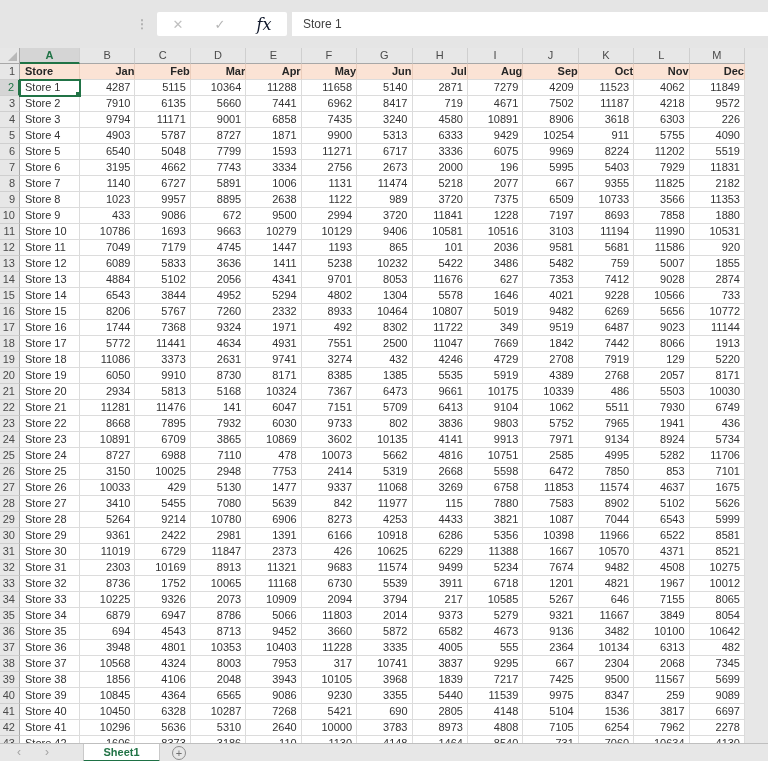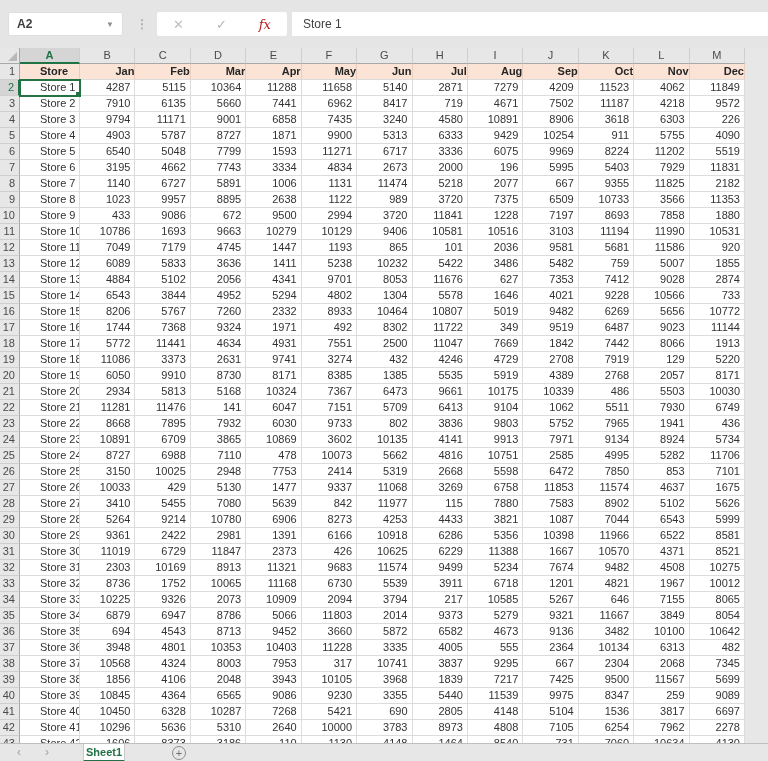--- a/index.html
+++ b/index.html
@@ -23,21 +23,21 @@
     display: flex; align-items: center; justify-content: center;
     color: #ABABAB; font-size: 12px; font-weight: bold;
   }
   .fbtns {
     position: absolute; left: 157px; top: 12px; width: 130px; height: 24px;
     background: #fff; border-radius: 2px;
     display: flex; align-items: center; justify-content: space-around;
   }
   .btn-cancel { color: #C0C0C0; font-size: 13px; }
   .btn-enter { color: #B5B5B5; font-size: 13px; }
-  .btn-fx { font-family: "DejaVu Serif", serif; font-style: italic; color: #b91c1c; font-size: 13px; }
+  .btn-fx { font-family: "DejaVu Serif", serif; font-style: italic; color: #0f172a; font-size: 16px; }
   .fbar {
     position: absolute; left: 292px; top: 12px; width: 476px; height: 24px;
     background: #fff; display: flex; align-items: center;
     padding: 0 11px; font-size: 12px; color: #3F3F3F;
   }
   
   .grid {
     position: absolute; top: 48px; left: 0; width: 745px; height: 696px;
     overflow: hidden;
     display: grid;
@@ -57,60 +57,56 @@
   .rh {
     background: #E7E7E7; border-right: 1px solid #A8A8A8; border-bottom: 1px solid #CFCFCF;
     font-size: 11px; color: #4A4A4A; line-height: 15px; text-align: right; padding-right: 4px;
   }
   .rh.sel { background: #D5D5D5; color: #217346; border-right: 2px solid #217346; }
   .cell {
     background: #fff; border-right: 1px solid #DCDCDC; border-bottom: 1px solid #DCDCDC;
     font-size: 11px; color: #333; line-height: 15px; overflow: hidden; white-space: nowrap;
   }
   .cell.num { text-align: right; padding-right: 4px; }
-  .cell.txt { text-align: left; padding-left: 20px; }
+  .cell.txt { text-align: left; padding-left: 5px; }
   .cell.hdr { background: #FBE3D5; font-weight: bold; color: #262626; border-right: 1px solid #EACDBC; }
   .cell.hdr.month { text-align: right; padding: 0; }
   .cell.selected { outline: 2px solid #217346; outline-offset: -1px; position: relative; z-index: 2; }
   .cell.selected .fillhandle {
     position: absolute; right: -1px; bottom: -1px; width: 5px; height: 5px;
     background: #217346; border: 1px solid #fff;
   }
   
   .tabbar {
     position: absolute; top: 743px; left: 0; width: 768px; height: 18px;
     background: #E7E7E7; border-top: 1px solid #BFBFBF;
   }
   .nav-prev, .nav-next {
     position: absolute; top: 0; height: 18px; line-height: 17px;
     color: #A3A3A3; font-size: 12px; width: 14px; text-align: center;
   }
   .nav-prev { left: 12px; }
   .nav-next { left: 40px; }
   .sheettab {
-    position: absolute; left: 83px; top: 0; width: 42px; height: 18px;
+    position: absolute; left: 83px; top: 0; width: 77px; height: 18px;
     background: #fff; border-left: 1px solid #C9C9C9; border-right: 1px solid #C9C9C9;
     border-bottom: 2px solid #1E7145;
     color: #217346; font-weight: bold; font-size: 11px;
     line-height: 16px; text-align: center;
   }
   .addsheet {
     position: absolute; left: 172px; top: 2px; width: 14px; height: 14px;
     border: 1px solid #8C8C8C; border-radius: 50%;
     color: #6E6E6E; font-size: 11px; line-height: 12px; text-align: center;
   }
 </style>
 </head>
 <body>
 
 <div class="topbar">
-  <div class="namebox">
-    <span>A2</span>
-    <span class="dd">▼</span>
-  </div>
   <div class="dots">⋮</div>
   <div class="fbtns">
     <span class="btn-cancel">✕</span>
     <span class="btn-enter">✓</span>
     <span class="btn-fx">fx</span>
   </div>
   <div class="fbar">
     <span>Store 1</span>
   </div>
 </div>
@@ -215,21 +211,21 @@
     <div class="cell num">9969</div>
     <div class="cell num">8224</div>
     <div class="cell num">11202</div>
     <div class="cell num">5519</div>
     <div class="rh">7</div>
     <div class="cell txt">Store 6</div>
     <div class="cell num">3195</div>
     <div class="cell num">4662</div>
     <div class="cell num">7743</div>
     <div class="cell num">3334</div>
-    <div class="cell num">4834</div>
+    <div class="cell num">2756</div>
     <div class="cell num">2673</div>
     <div class="cell num">2000</div>
     <div class="cell num">196</div>
     <div class="cell num">5995</div>
     <div class="cell num">5403</div>
     <div class="cell num">7929</div>
     <div class="cell num">11831</div>
     <div class="rh">8</div>
     <div class="cell txt">Store 7</div>
     <div class="cell num">1140</div>

